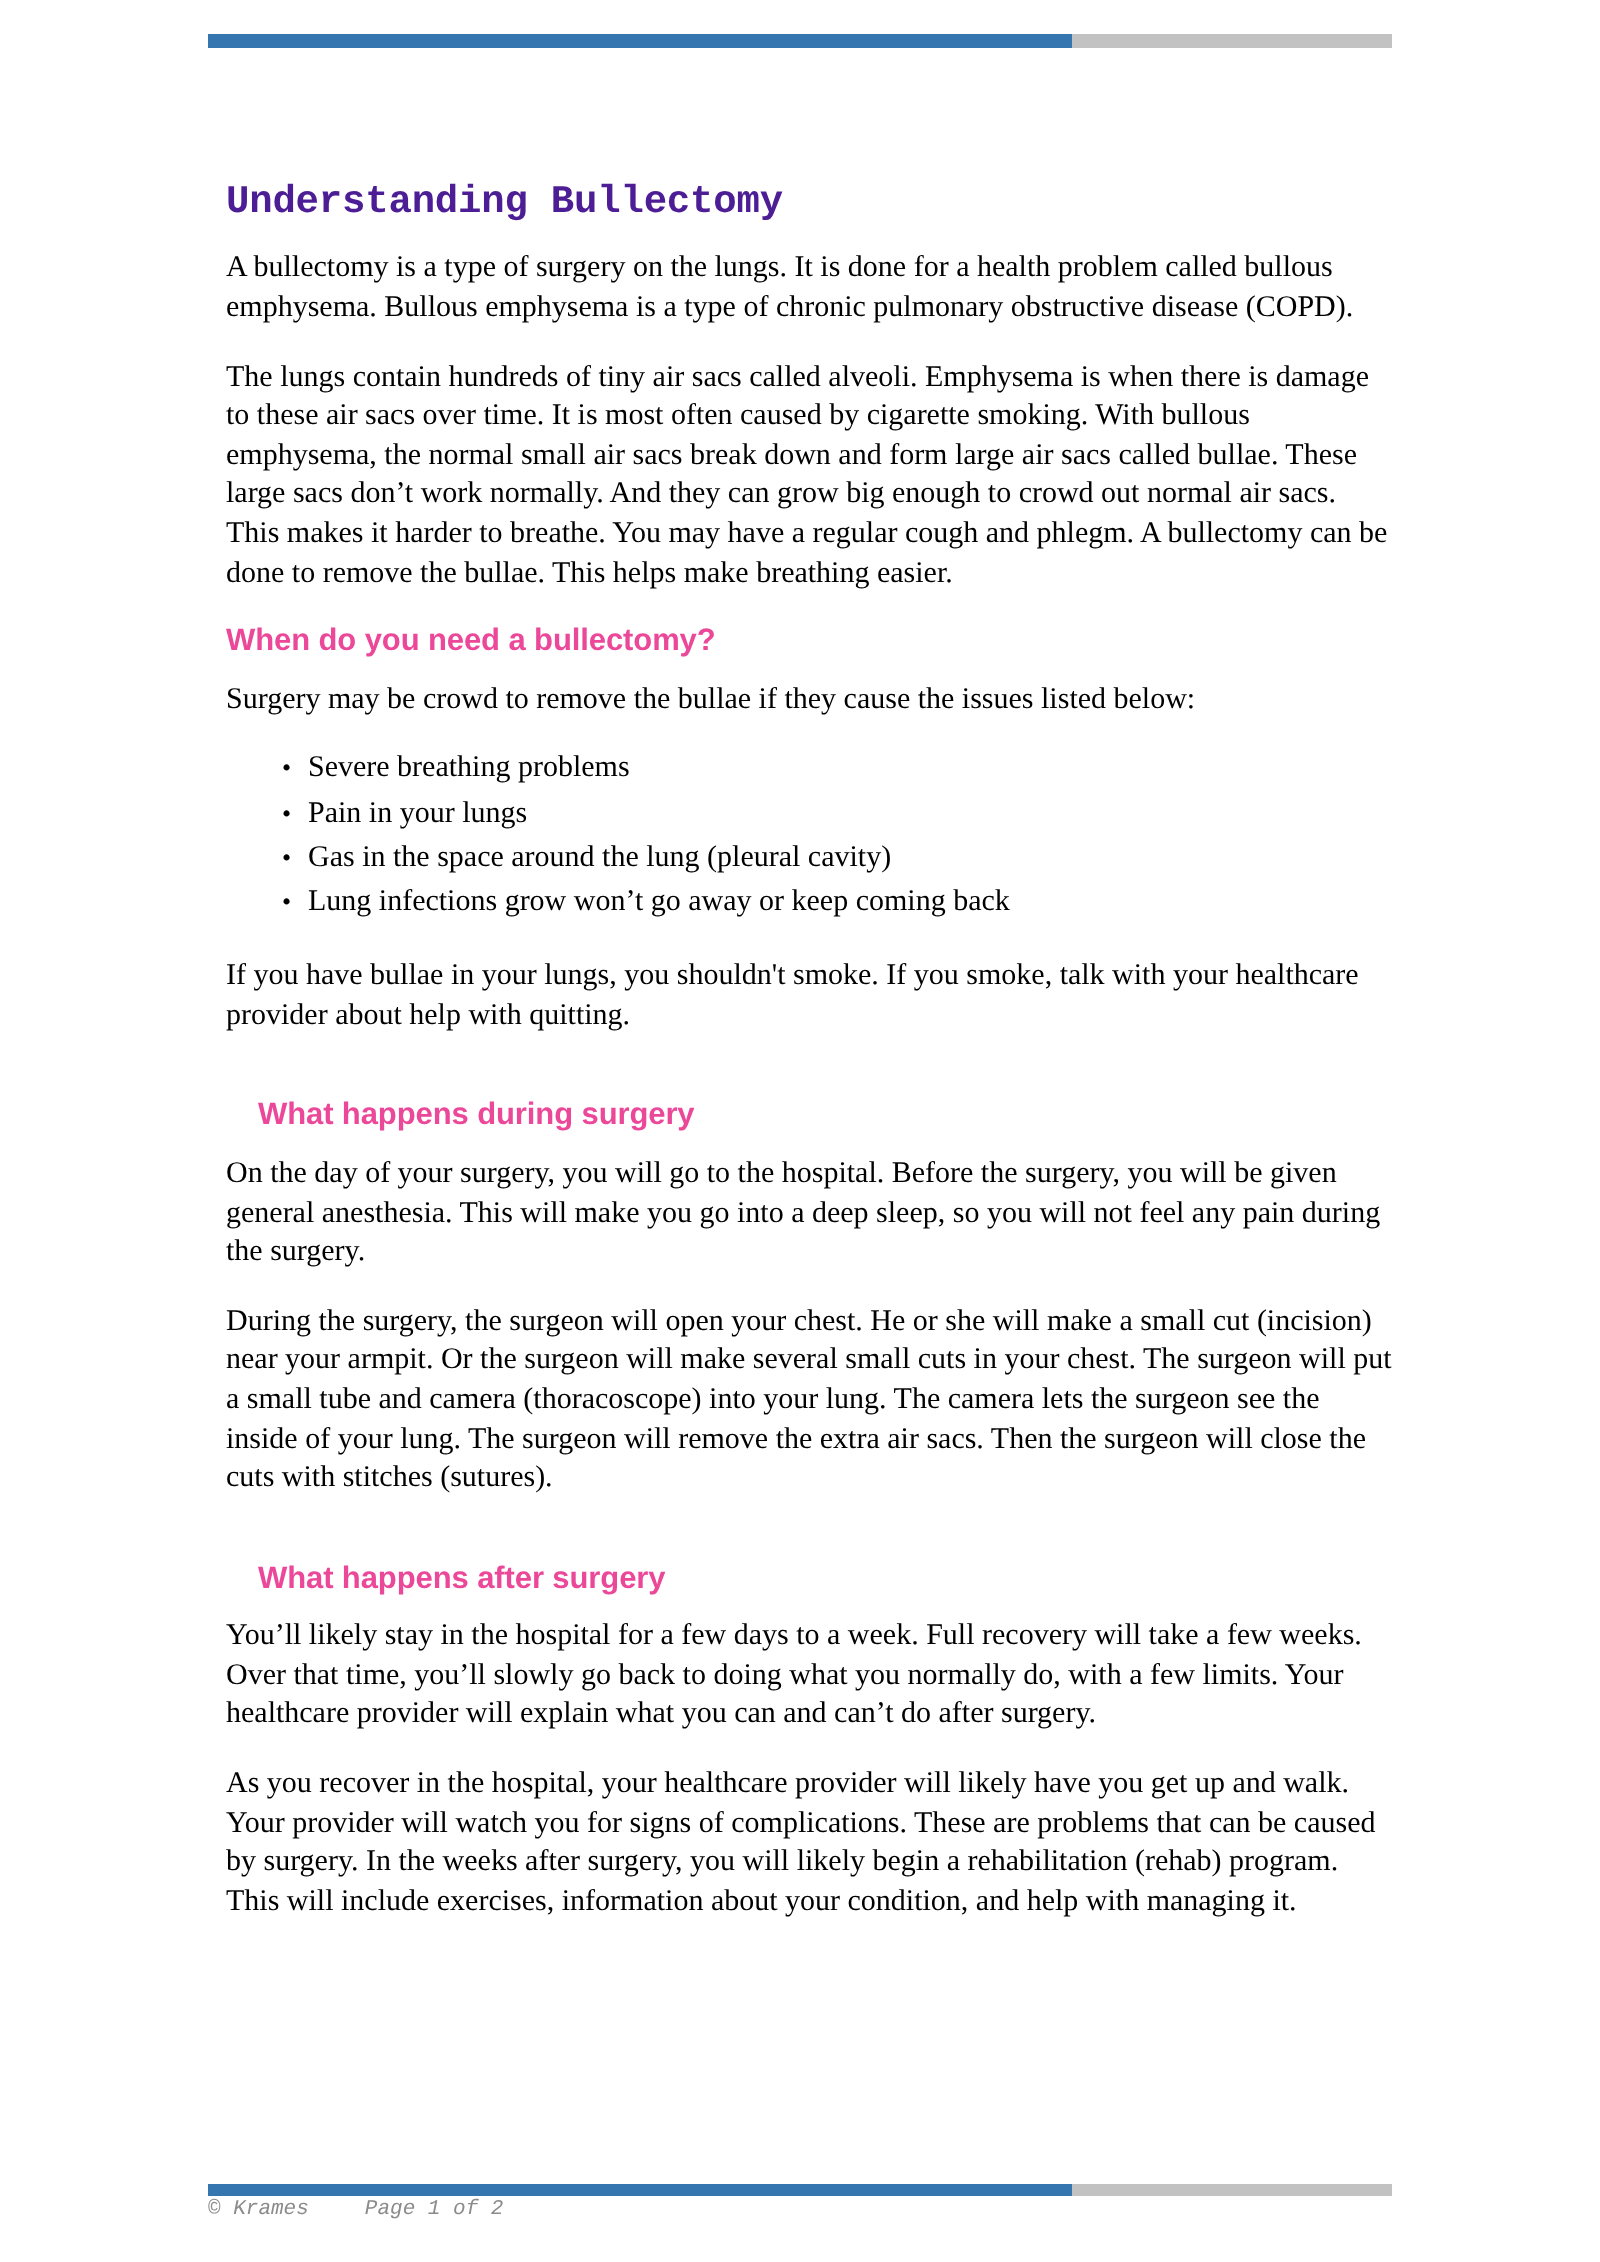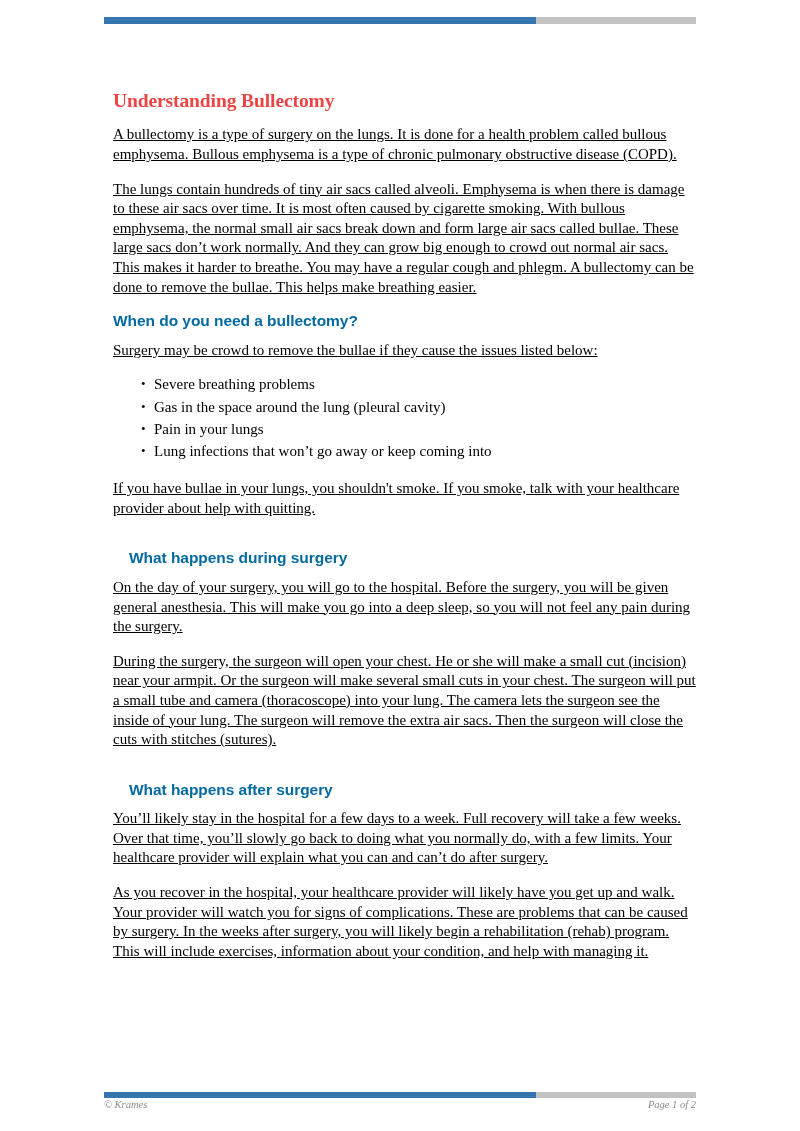--- a/index.html
+++ b/index.html
@@ -45,49 +45,48 @@
 
   
   .content {
     position: absolute;
     left: 113px;
     top: 90px;
     width: 583px;
   }
 
   h1.doc-title {
-    font-family: Liberation Serif, serif;
+    font-family: Liberation Mono, monospace;
     font-size: 19.5px;
     font-weight: bold;
-    color: #ef4444;
+    color: #4c1d95;
     margin: 0 0 13px 0;
     letter-spacing: -0.1px;
     line-height: 1.15;
   }
 
   h2.section-heading {
     font-family: "Liberation Sans", "DejaVu Sans", sans-serif;
     font-size: 15.5px;
     font-weight: bold;
-    color: #0369a1;
+    color: #ec4899;
     margin: 0 0 10px 0;
     line-height: 1.2;
     letter-spacing: -0.05px;
   }
   h2.section-heading.spaced {
     margin-top: 31px;
     margin-left: 16px;
   }
 
   p.body-text {
     font-size: 15px;
     line-height: 19.6px;
     margin: 0 0 15px 0;
     text-align: left;
-    text-decoration: underline;
   }
   p.body-text:last-child {
     margin-bottom: 0;
   }
 
   ul.bullet-list {
     margin: 0 0 19px 0;
     padding: 0 0 0 37px;
     list-style: none;
   }
@@ -113,26 +112,26 @@
     width: 592px;
     height: 6px;
     display: flex;
   }
   .footer-row {
     position: absolute;
     left: 104px;
     top: 1099px;
     width: 592px;
     display: flex;
-    justify-content: space-between;
     align-items: baseline;
-    font-family: Liberation Serif, serif;
+    font-family: Liberation Mono, monospace;
     font-style: italic;
     font-size: 10.5px;
     color: #8b8b8b;
+    gap: 28px;
   }
 </style>
 </head>
 <body>
 
 <div class="page">
 
   <div class="top-bar-wrap">
     <div class="bar-filled" style="width: 73%; background: rgb(53, 117, 176);"></div>
     <div class="bar-rest" style="background: rgb(194, 194, 194);"></div>
@@ -142,23 +141,23 @@
 
     <h1 class="doc-title">Understanding Bullectomy</h1>
 
     <p class="body-text">A bullectomy is a type of surgery on the lungs. It is done for a health problem called bullous emphysema. Bullous emphysema is a type of chronic pulmonary obstructive disease (COPD).</p>
     <p class="body-text">The lungs contain hundreds of tiny air sacs called alveoli. Emphysema is when there is damage to these air sacs over time. It is most often caused by cigarette smoking. With bullous emphysema, the normal small air sacs break down and form large air sacs called bullae. These large sacs don’t work normally. And they can grow big enough to crowd out normal air sacs. This makes it harder to breathe. You may have a regular cough and phlegm. A bullectomy can be done to remove the bullae. This helps make breathing easier.</p>
 
     <h2 class="section-heading">When do you need a bullectomy?</h2>
     <p class="body-text">Surgery may be crowd to remove the bullae if they cause the issues listed below:</p>
     <ul class="bullet-list">
       <li>Severe breathing problems</li>
+      <li>Pain in your lungs</li>
       <li>Gas in the space around the lung (pleural cavity)</li>
-      <li>Pain in your lungs</li>
-      <li>Lung infections that won’t go away or keep coming into</li>
+      <li>Lung infections grow won’t go away or keep coming back</li>
     </ul>
     <p class="body-text">If you have bullae in your lungs, you shouldn't smoke. If you smoke, talk with your healthcare provider about help with quitting.</p>
 
     <h2 class="section-heading spaced">What happens during surgery</h2>
     <p class="body-text">On the day of your surgery, you will go to the hospital. Before the surgery, you will be given general anesthesia. This will make you go into a deep sleep, so you will not feel any pain during the surgery.</p>
     <p class="body-text">During the surgery, the surgeon will open your chest. He or she will make a small cut (incision) near your armpit. Or the surgeon will make several small cuts in your chest. The surgeon will put a small tube and camera (thoracoscope) into your lung. The camera lets the surgeon see the inside of your lung. The surgeon will remove the extra air sacs. Then the surgeon will close the cuts with stitches (sutures).</p>
 
     <h2 class="section-heading spaced">What happens after surgery</h2>
     <p class="body-text">You’ll likely stay in the hospital for a few days to a week. Full recovery will take a few weeks. Over that time, you’ll slowly go back to doing what you normally do, with a few limits. Your healthcare provider will explain what you can and can’t do after surgery.</p>
     <p class="body-text">As you recover in the hospital, your healthcare provider will likely have you get up and walk. Your provider will watch you for signs of complications. These are problems that can be caused by surgery. In the weeks after surgery, you will likely begin a rehabilitation (rehab) program. This will include exercises, information about your condition, and help with managing it.</p>

